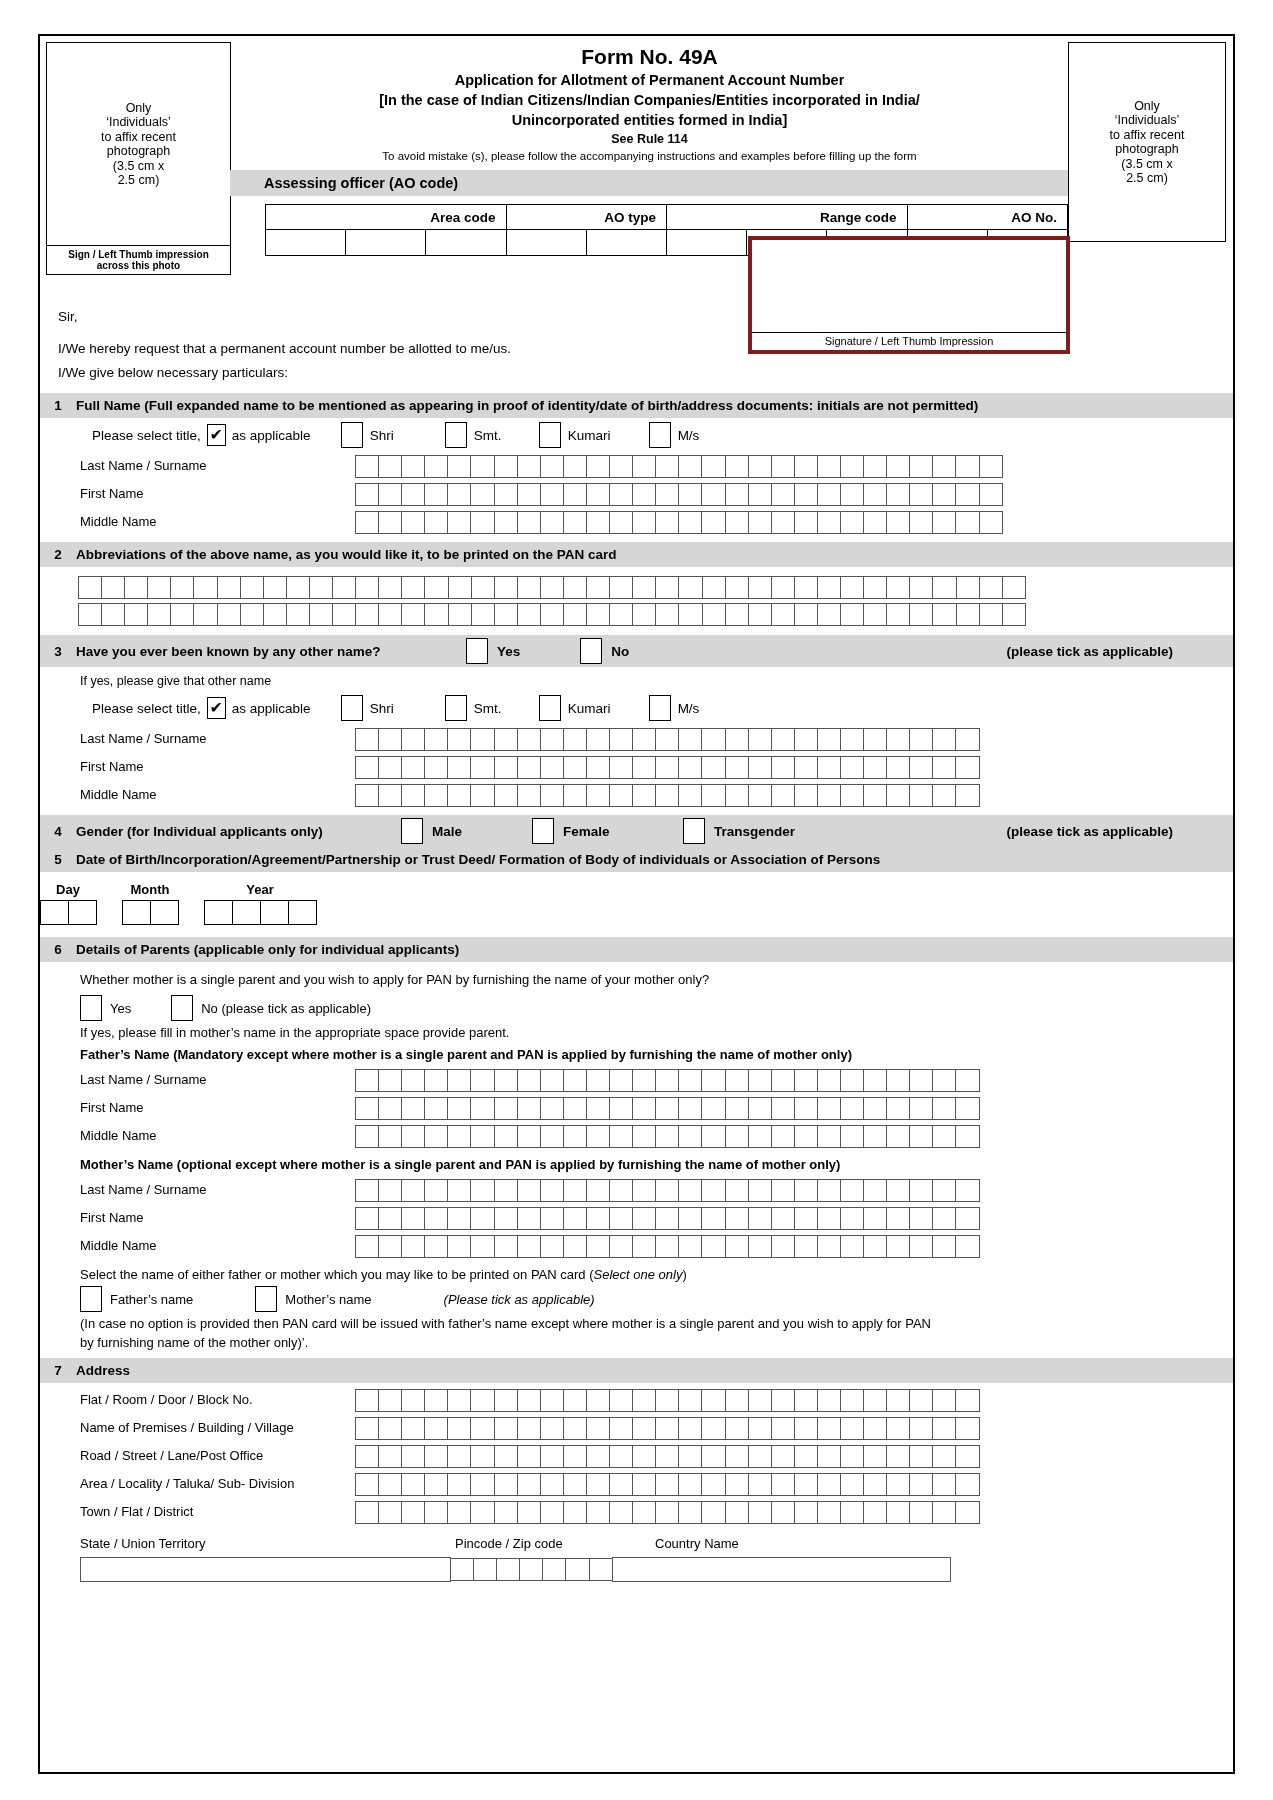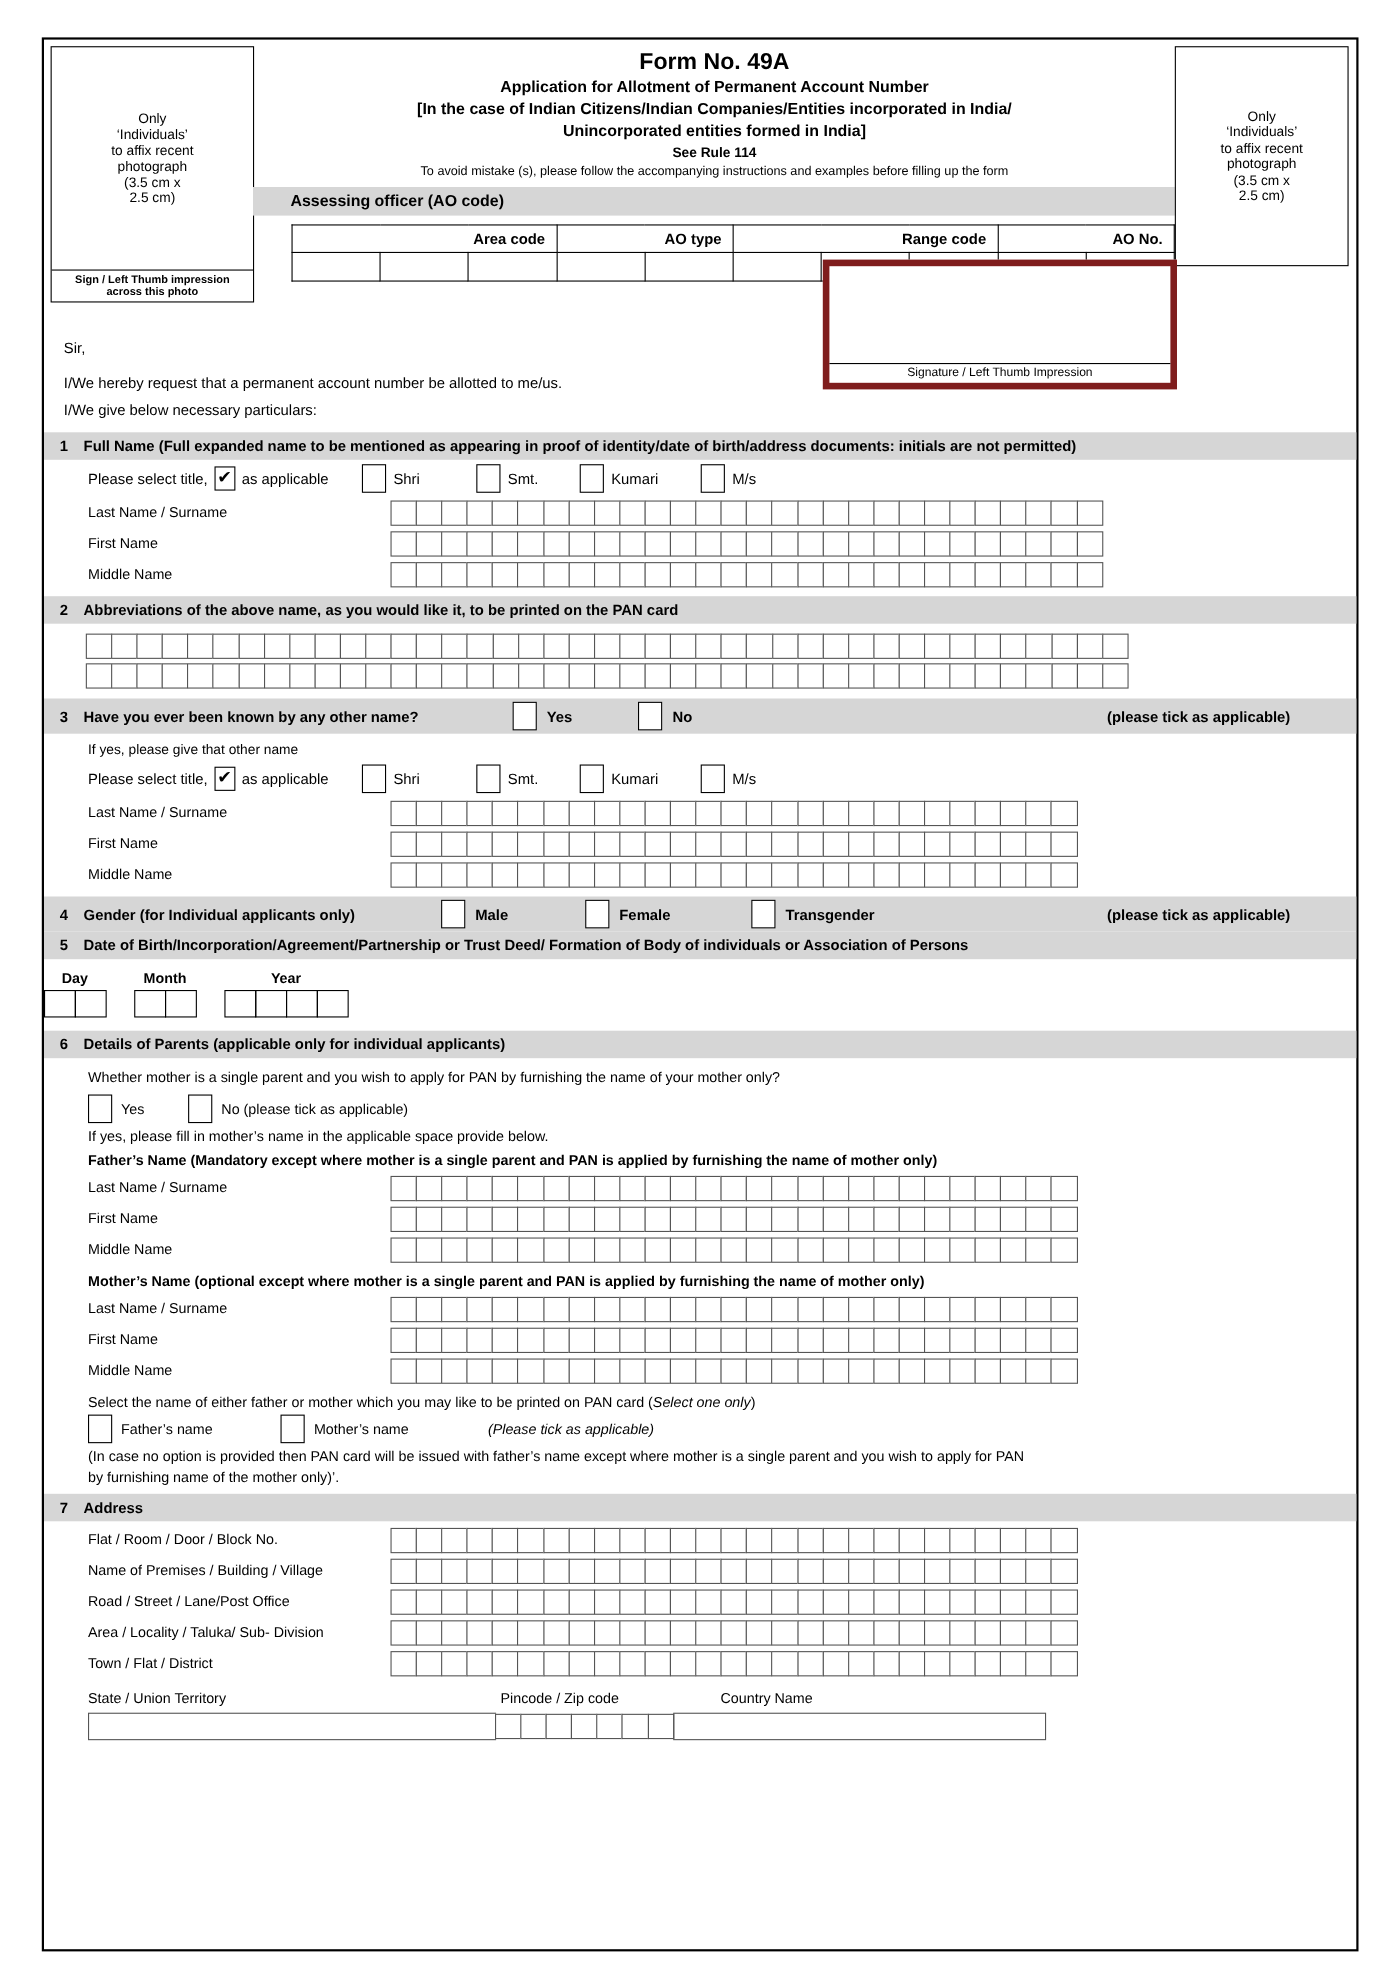--- a/index.html
+++ b/index.html
@@ -82,21 +82,21 @@
     margin:6px 0 0 0;
     display:flex;align-items:center;justify-content:center;
     text-align:center;font-size:12.5px;line-height:14.5px;
     box-sizing:border-box;
   }
 
   
   .signbox{
     position:absolute;
     left:708px;top:200px;width:322px;height:118px;
-    border:6px solid #7f1d1d;
+    border:4px solid #7f1d1d;
     box-sizing:border-box;
     display:flex;align-items:flex-end;justify-content:center;
     background:#fff;
   }
   .signbox .slabel{
     font-size:11px;width:100%;text-align:center;
     border-top:1px solid #000;padding:2px 0 2px 0;line-height:13px;
   }
 
   
@@ -139,21 +139,21 @@
 
   .tick{
     width:19px;height:22px;border:1.5px solid #000;box-sizing:border-box;
     display:inline-flex;align-items:center;justify-content:center;
     font-size:16px;line-height:1;background:#fff;
   }
   .tickbig{
     width:22px;height:26px;border:1.5px solid #000;box-sizing:border-box;
     display:inline-block;background:#fff;
   }
-  .titlerow{display:flex;align-items:center;height:34px;padding-left:40px;font-size:13.5px;}
+  .titlerow{display:flex;align-items:center;height:34px;padding-left:52px;font-size:13.5px;}
   .titlerow .sel{display:flex;align-items:center;gap:6px;}
   .titleopt{display:flex;align-items:center;gap:7px;}
 
   .plain{font-size:13px;line-height:19px;padding-left:40px;}
   .bold{font-weight:bold;}
   .ital{font-style:italic;}
 
   .dobrow{display:flex;align-items:flex-end;gap:0;}
   .dobgrp{margin-right:26px;}
   .dobgrp .cap{font-size:13px;font-weight:bold;text-align:center;margin-bottom:3px;}
@@ -656,21 +656,21 @@
     </div>
     <div class="body">
       <div class="plain" style="padding-top:8px">Whether mother is a single parent and you wish to apply for PAN by furnishing the name of your mother only?</div>
       <div class="chkline" style="margin-top:4px">
         <span class="tickbig"></span>
         <span>Yes</span>
         <span style="width:24px"></span>
         <span class="tickbig"></span>
         <span>No (please tick as applicable)</span>
       </div>
-      <div class="plain">If yes, please fill in mother’s name in the applicable space provide below.</div>
+      <div class="plain">If yes, please fill in mother’s name in the appropriate space provide parent.</div>
       <div class="plain bold" style="margin-top:3px">Father’s Name (Mandatory except where mother is a single parent and PAN is applied by furnishing the name of mother only)</div>
 
       <div class="fieldrow" style="margin-top:2px">
         <div class="lbl">Last Name / Surname</div>
         <div class="grid">
             <div class="cell"></div>
             <div class="cell"></div>
             <div class="cell"></div>
             <div class="cell"></div>
             <div class="cell"></div>

